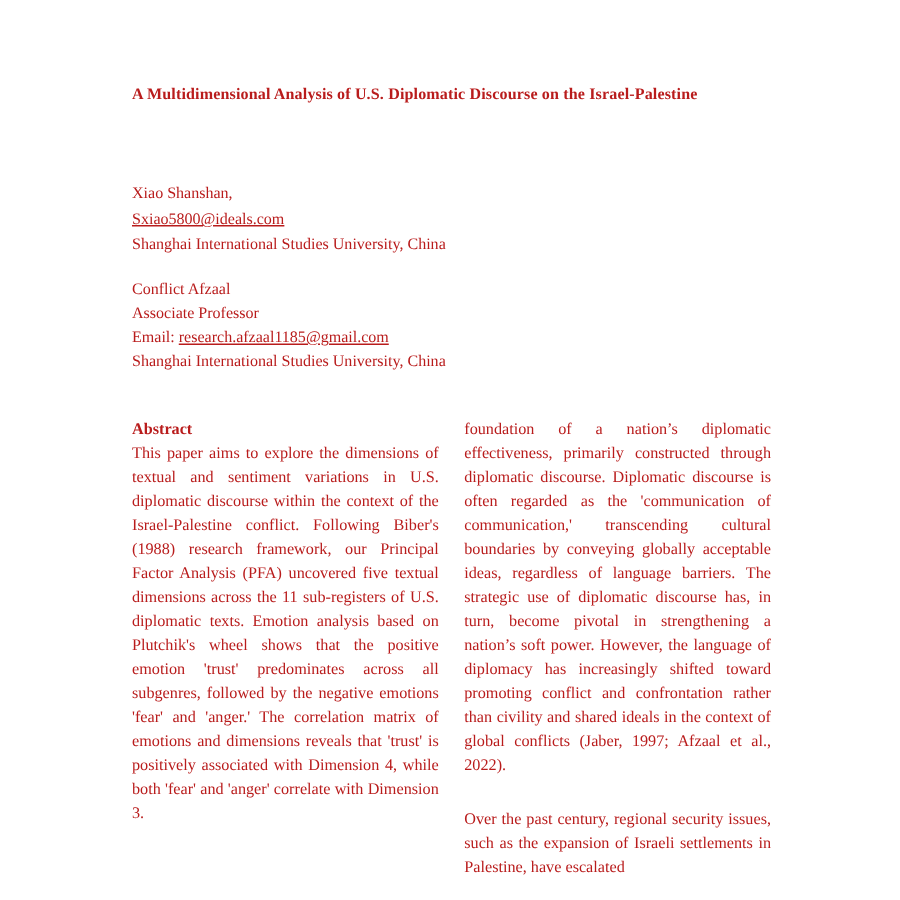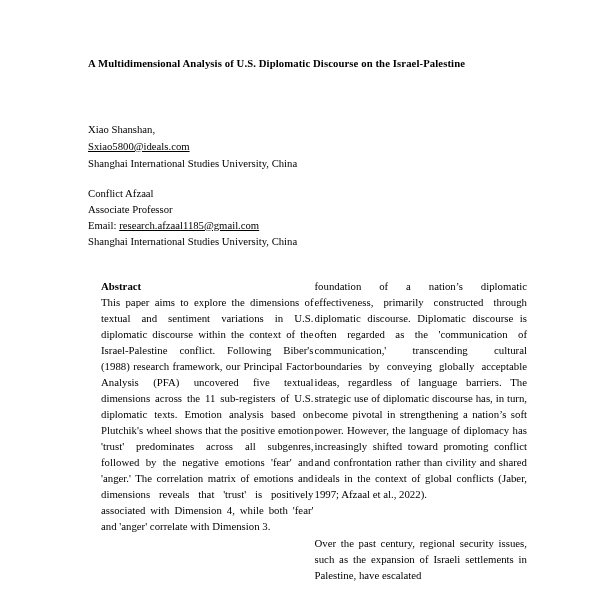--- a/index.html
+++ b/index.html
@@ -7,21 +7,21 @@
     padding: 0;
     background: #ffffff;
   }
   .page {
     position: relative;
     width: 600px;
     height: 600px;
     overflow: hidden;
     background: #ffffff;
     font-family: "Liberation Serif", "DejaVu Serif", serif;
-    color: #000000;
+    color: #b91c1c;
     -webkit-font-smoothing: antialiased;
   }
   .title {
     position: absolute;
     left: 88px;
     top: 54px;
     width: 434px;
     margin: 0;
     font-size: 10.7px;
     font-weight: bold;
@@ -37,39 +37,39 @@
   .author-block.first { top: 121px; }
   .author-block.second { top: 185px; line-height: 16px; }
   .author-block div { margin: 0; }
   a.email {
     color: inherit;
     text-decoration: underline;
     cursor: pointer;
   }
   .columns {
     position: absolute;
-    left: 101px;
+    left: 88px;
     top: 278px;
     width: 426px;
     display: flex;
-    column-gap: 1px;
+    column-gap: 17px;
   }
   .col {
     flex: 1 1 0;
     min-width: 0;
     text-align: justify;
     font-size: 10.8px;
     line-height: 16px;
   }
   .abstract-heading {
     font-weight: bold;
     text-align: left;
   }
   .para { margin: 0; }
-  .para + .para { margin-top: 33px; }
+  .para + .para { margin-top: 20px; }
 </style>
 </head>
 <body>
 
 <div class="page">
 
   <h1 class="title">
     <span>A Multidimensional Analysis of U.S. Diplomatic Discourse on the Israel-Palestine</span><br>
   </h1>
 

